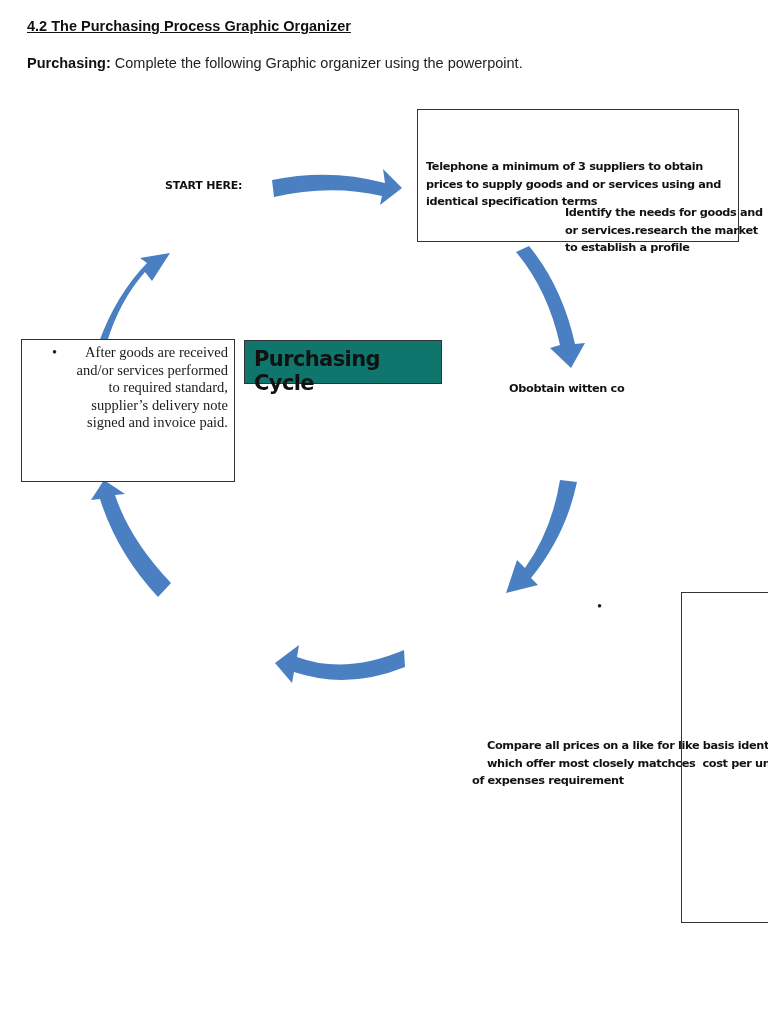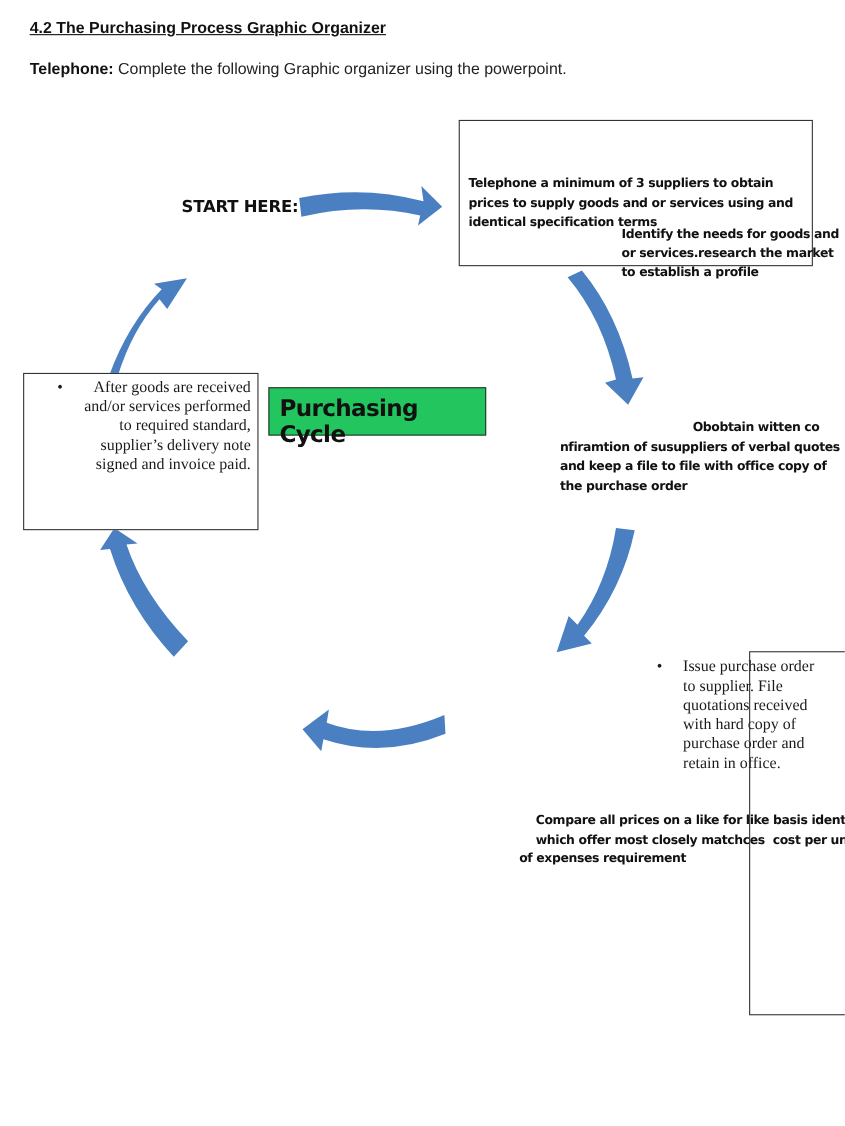--- a/index.html
+++ b/index.html
@@ -4,63 +4,61 @@
 <style>
   html, body { margin: 0; padding: 0; background: #ffffff; }
   body { width: 768px; height: 1024px; position: relative; overflow: hidden; font-family: "Liberation Sans", sans-serif; color: #111; }
   .abs { position: absolute; }
   .title { left: 27px; top: 18px; font-size: 14.5px; font-weight: bold; text-decoration: underline; }
   .directions { left: 27px; top: 55px; font-size: 14.5px; color: #222; }
   .directions b { color: #111; }
   .cal { font-family: "DejaVu Sans", sans-serif; font-weight: bold; font-size: 11.3px; line-height: 17.5px; letter-spacing: -0.35px; color: #111; }
   .serif { font-family: "Liberation Serif", serif; font-size: 14.5px; line-height: 17.6px; color: #1a1a1a; }
   .box { border: 1.3px solid #333; background: transparent; }
-  .start { left: 165px; top: 179px; font-size: 15px; font-weight: bold; font-family: "DejaVu Sans", sans-serif; letter-spacing: -0.2px; }
-  .cycle-box { left: 244px; top: 352px; width: 196px; height: 42px; border: 1.3px solid #333; background: #22c55e; }
+  .start { left: 165px; top: 179px; font-size: 11px; font-weight: bold; font-family: "DejaVu Sans", sans-serif; letter-spacing: -0.2px; }
+  .cycle-box { left: 244px; top: 340px; width: 196px; height: 42px; border: 1.3px solid #333; background: #0f766e; }
   .cycle-text { position: absolute; left: 9px; top: 6px; font-family: "DejaVu Sans", sans-serif; font-weight: bold; font-size: 21px; letter-spacing: -0.6px; color: #111; }
   .bullet-row { display: flex; }
   .bullet-dot { width: 24px; flex: none; }
   svg.arrows { position: absolute; left: 0; top: 0; }
 </style>
 </head>
 <body>
 
 <div class="abs title">4.2 The Purchasing Process Graphic Organizer</div>
-<div class="abs directions"><b>Telephone:</b><span> Complete the following Graphic organizer using the powerpoint.</span></div>
+<div class="abs directions"><b>Purchasing:</b><span> Complete the following Graphic organizer using the powerpoint.</span></div>
 
 <svg class="arrows" width="768" height="1024" viewBox="0 0 768 1024">
   <g id="arrow-group">
       <path d="M272,180 Q330,168 385,183 L383,169 L402,188 L380,205 L382,196 Q330,184 274,197 Z" fill="#4a7fc1"></path>
       <path d="M516,252 Q548,290 560,345 L550,348 L571,368 L585,343 L575,344 Q562,286 529,246 Z" fill="#4a7fc1"></path>
       <path d="M560,480 Q552,530 525,568 L517,560 L506,593 L538,585 L531,578 Q566,535 577,482 Z" fill="#4a7fc1"></path>
       <path d="M404,650 Q345,675 297,657 L299,645 L275,663 L292,683 L294,672 Q348,690 405,667 Z" fill="#4a7fc1"></path>
       <path d="M171,583 Q130,540 115,495 L125,494 L104,480 L91,500 L100,499 Q117,553 158,597 Z" fill="#4a7fc1"></path>
       <path d="M107,342 Q120,300 145,272 L152,281 L170,253 L140,258 L147,263 Q116,295 99,342 Z" fill="#4a7fc1"></path>
     </g>
 </svg>
 
 <div class="abs start">START HERE:</div>
 
 <div class="abs box" style="left:417px; top:109px; width:320px; height:131px;"></div>
 <div class="abs cal" style="left:426px; top:113px; width:300px;margin-top:45px;">Telephone a minimum of 3 suppliers to obtain prices to supply goods and or services using and identical specification terms</div>
 
 <div class="abs cal" style="left:565px; top:204px; width:200px;">Identify the needs for goods and or services.research the market to establish a profile</div>
 
 <div class="abs cal" style="left:509px; top:380px; width:258px;">
-  <div style="display:flex; justify-content:flex-end;">
+  <div style="display:flex; justify-content:flex-start;">
     <span>Ob</span>
     <span style="margin-right:22px;">obtain witten co</span>
   </div>
-  <div>nfiramtion of susuppliers of verbal quotes and keep a file to file with office copy of the purchase order</div>
 </div>
 
 <div class="abs serif" style="left:597px; top:598px; width:170px;">
   <div class="bullet-row">
     <span class="bullet-dot">•</span>
-    <span style="width:130px;">Issue purchase order to supplier. File quotations received with hard copy of purchase order and retain in office.</span>
   </div>
 </div>
 
 <div class="abs box" style="left:681px; top:592px; width:100px; height:329px;"></div>
 
 <div class="abs cal" style="left:442px; top:737px; width:326px;">
   <div style="padding-left:45px; white-space:nowrap;">Compare all prices on a like for like basis ident</div>
   <div style="padding-left:45px; white-space:pre;">which offer most closely matchces  cost per unit</div>
   <div style="white-space:nowrap;margin-left:30px;">of expenses requirement</div>
 </div>

